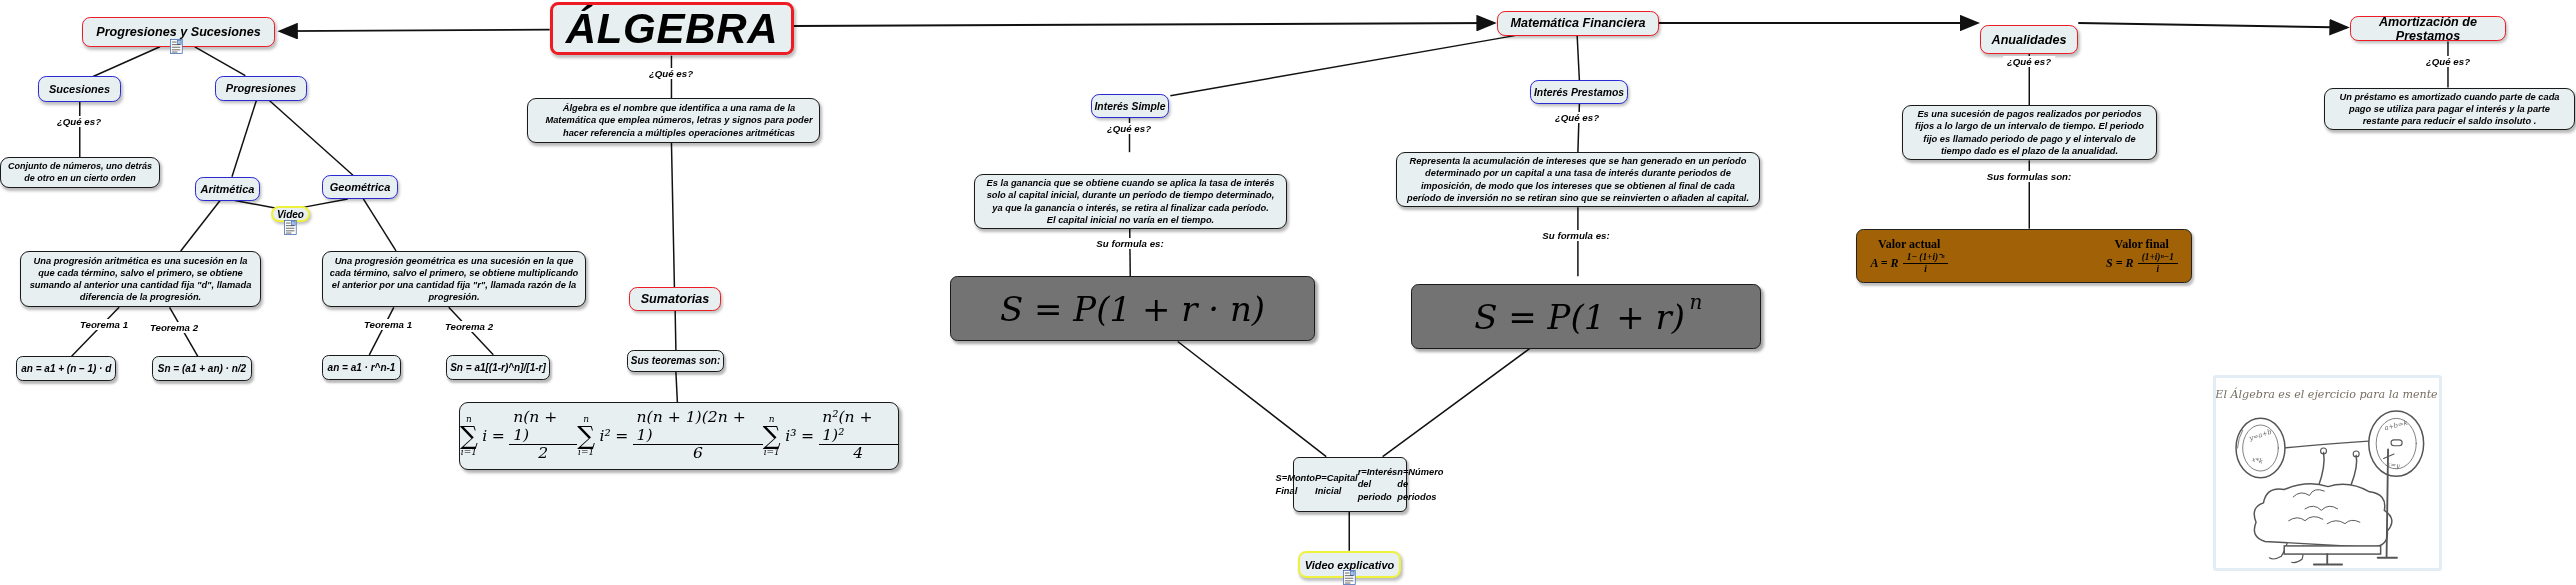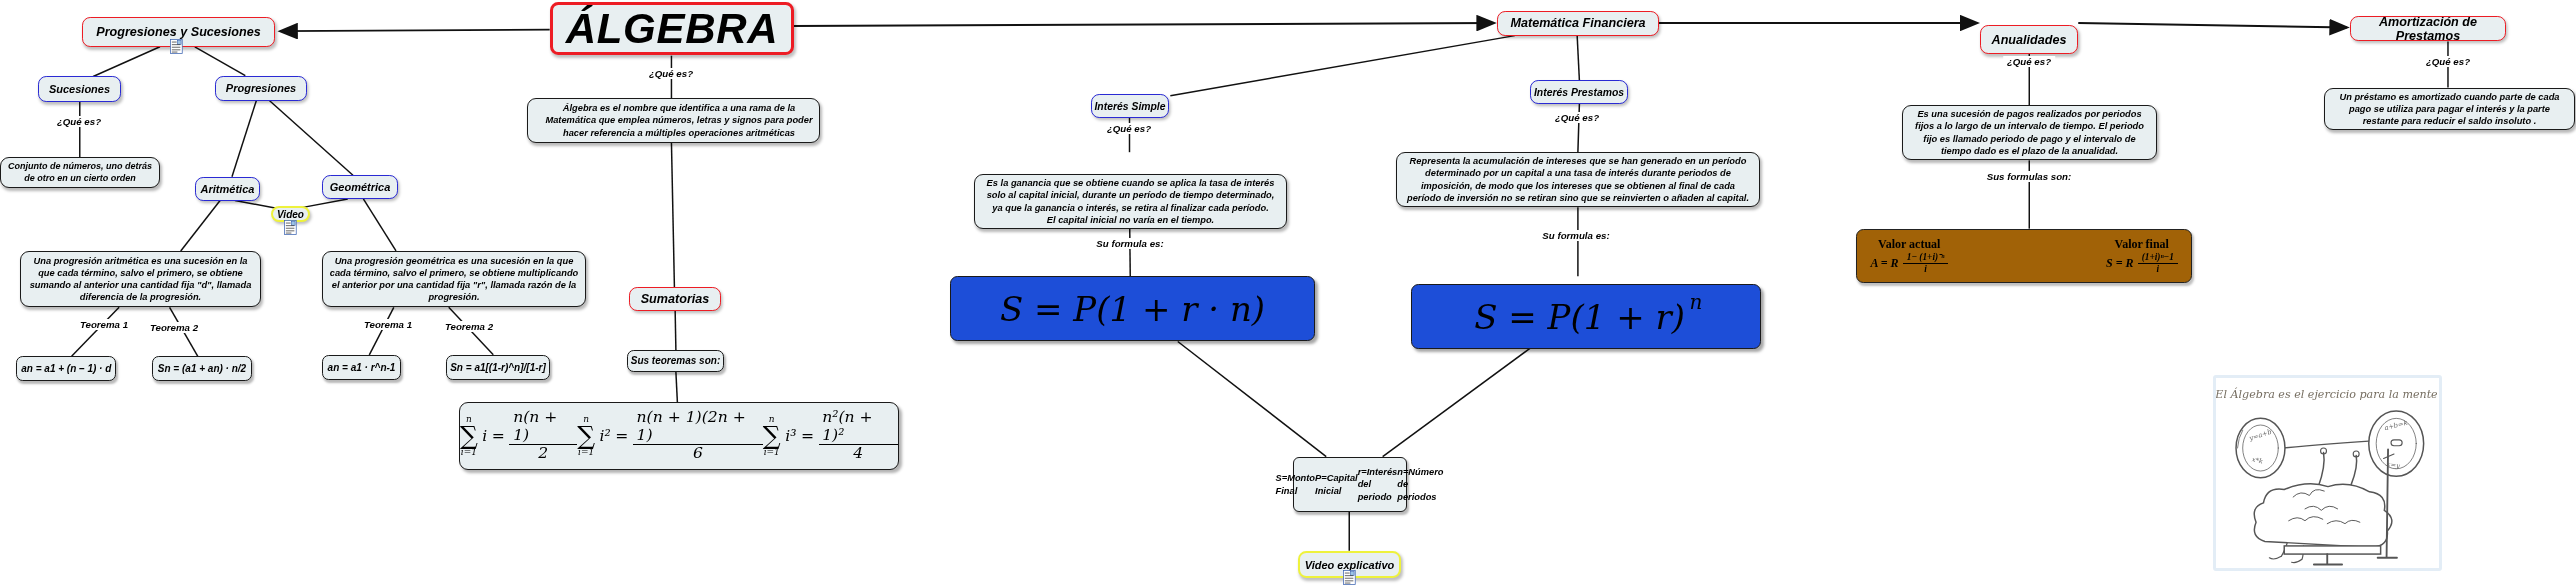--- a/index.html
+++ b/index.html
@@ -25,21 +25,21 @@
         padding:3px 6px;box-shadow:1.5px 2.2px 3px rgba(0,0,0,.28);}
 
   .lbl{position:absolute;transform:translateX(-50%);background:#ffffff;padding:0 3.7px;
        font-weight:bold;font-style:italic;font-size:9.7px;white-space:nowrap;}
 
   .tbox{position:absolute;background:#e8eff1;border:1.5px solid #1a1a1a;border-radius:6.7px;
         box-sizing:border-box;display:flex;align-items:center;justify-content:center;
         font-weight:bold;font-style:italic;font-size:10px;white-space:nowrap;
         box-shadow:1.5px 2.2px 2.2px rgba(0,0,0,.28);}
 
-  .bigf{position:absolute;background:#1d4ed8;border:1.9px solid #1a1a1a;border-radius:7.4px;
+  .bigf{position:absolute;background:#737373;border:1.9px solid #1a1a1a;border-radius:7.4px;
         box-sizing:border-box;display:flex;align-items:center;justify-content:center;
         font-family:"DejaVu Serif",serif;font-style:italic;font-size:34px;
         box-shadow:2.2px 3px 3px rgba(0,0,0,.35);white-space:nowrap;}
   .bigexp{font-size:20px;position:relative;top:-15px;left:4.5px;font-style:italic;}
 
   .sumbox{position:absolute;background:#e8eff1;border:1.9px solid #1a1a1a;border-radius:9px;
         box-sizing:border-box;display:flex;align-items:center;justify-content:space-evenly;
         font-family:"DejaVu Serif",serif;box-shadow:2.2px 3px 3px rgba(0,0,0,.3);}
   .sum-item{display:flex;align-items:center;gap:4.5px;font-size:15.6px;font-style:italic;}
   .sig{display:inline-flex;flex-direction:column;align-items:center;line-height:1;}

